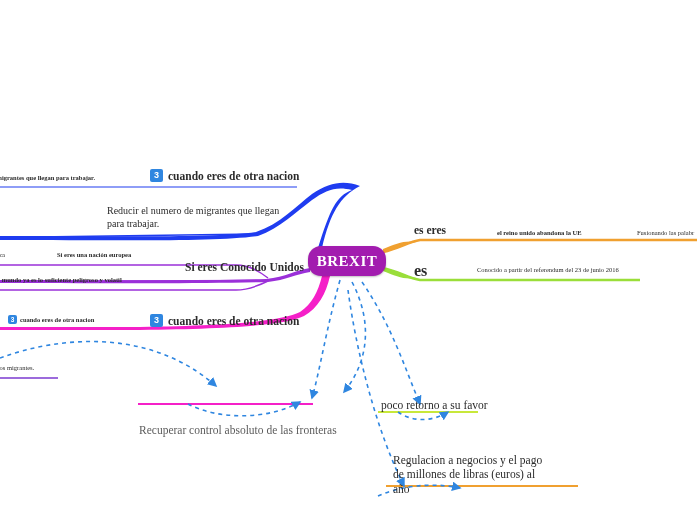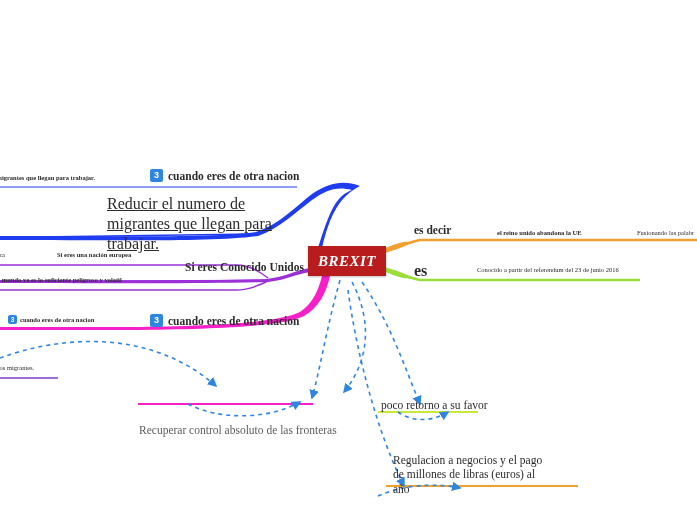--- a/index.html
+++ b/index.html
@@ -13,26 +13,25 @@
   #canvas{
     position:absolute;left:0;top:0;width:697px;height:520px;
   }
   .svg-layer{position:absolute;left:0;top:0;width:697px;height:520px;pointer-events:none;}
 
   
   .center-node{
     position:absolute;
     left:308px;top:246px;
     width:78px;height:30px;
-    background:#b91c1c;
-    border-radius:0;
+    background:#a21caf;
+    border-radius:13px;
     display:flex;align-items:center;justify-content:center;
     box-shadow:0 1px 2px rgba(0,0,0,.25);
     z-index:40;
-    font-style:italic;
   }
   .center-node span{
     color:#ffffff;
     font-weight:bold;
     font-size:15px;
     letter-spacing:.5px;
     font-family:"Liberation Serif", serif;
   }
 
   
@@ -124,30 +123,30 @@
 
   <div class="center-node">
     <span>BREXIT</span>
   </div>
 
   <div class="lbl row bold" style="left:150px;top:169px;font-size:11.5px;">
     <span class="badge badge-lg">3</span>
     <span>cuando eres de otra nacion</span>
   </div>
 
-  <div class="lbl wrap" style="left:107px;top:194px;width:180px;font-size:16px;text-decoration:underline;">
+  <div class="lbl wrap" style="left:107px;top:205px;width:180px;font-size:10px;">
     <span>Reducir el numero de migrantes que llegan para trabajar.</span>
   </div>
 
   <div class="lbl bold" style="left:-8px;top:174px;font-size:6.5px;">
     <span>e migrantes que llegan para trabajar.</span>
   </div>
 
   <div class="lbl bold" style="left:414px;top:223px;font-size:11.5px;">
-    <span>es decir</span>
+    <span>es eres</span>
   </div>
   <div class="lbl bold" style="left:497px;top:229px;font-size:6.5px;">
     <span>el reino unido abandona la UE</span>
   </div>
   <div class="lbl" style="left:637px;top:229px;font-size:6.5px;">
     <span>Fusionando las palabr</span>
   </div>
 
   <div class="lbl bold" style="left:414px;top:261px;font-size:16px;">
     <span>es</span>

